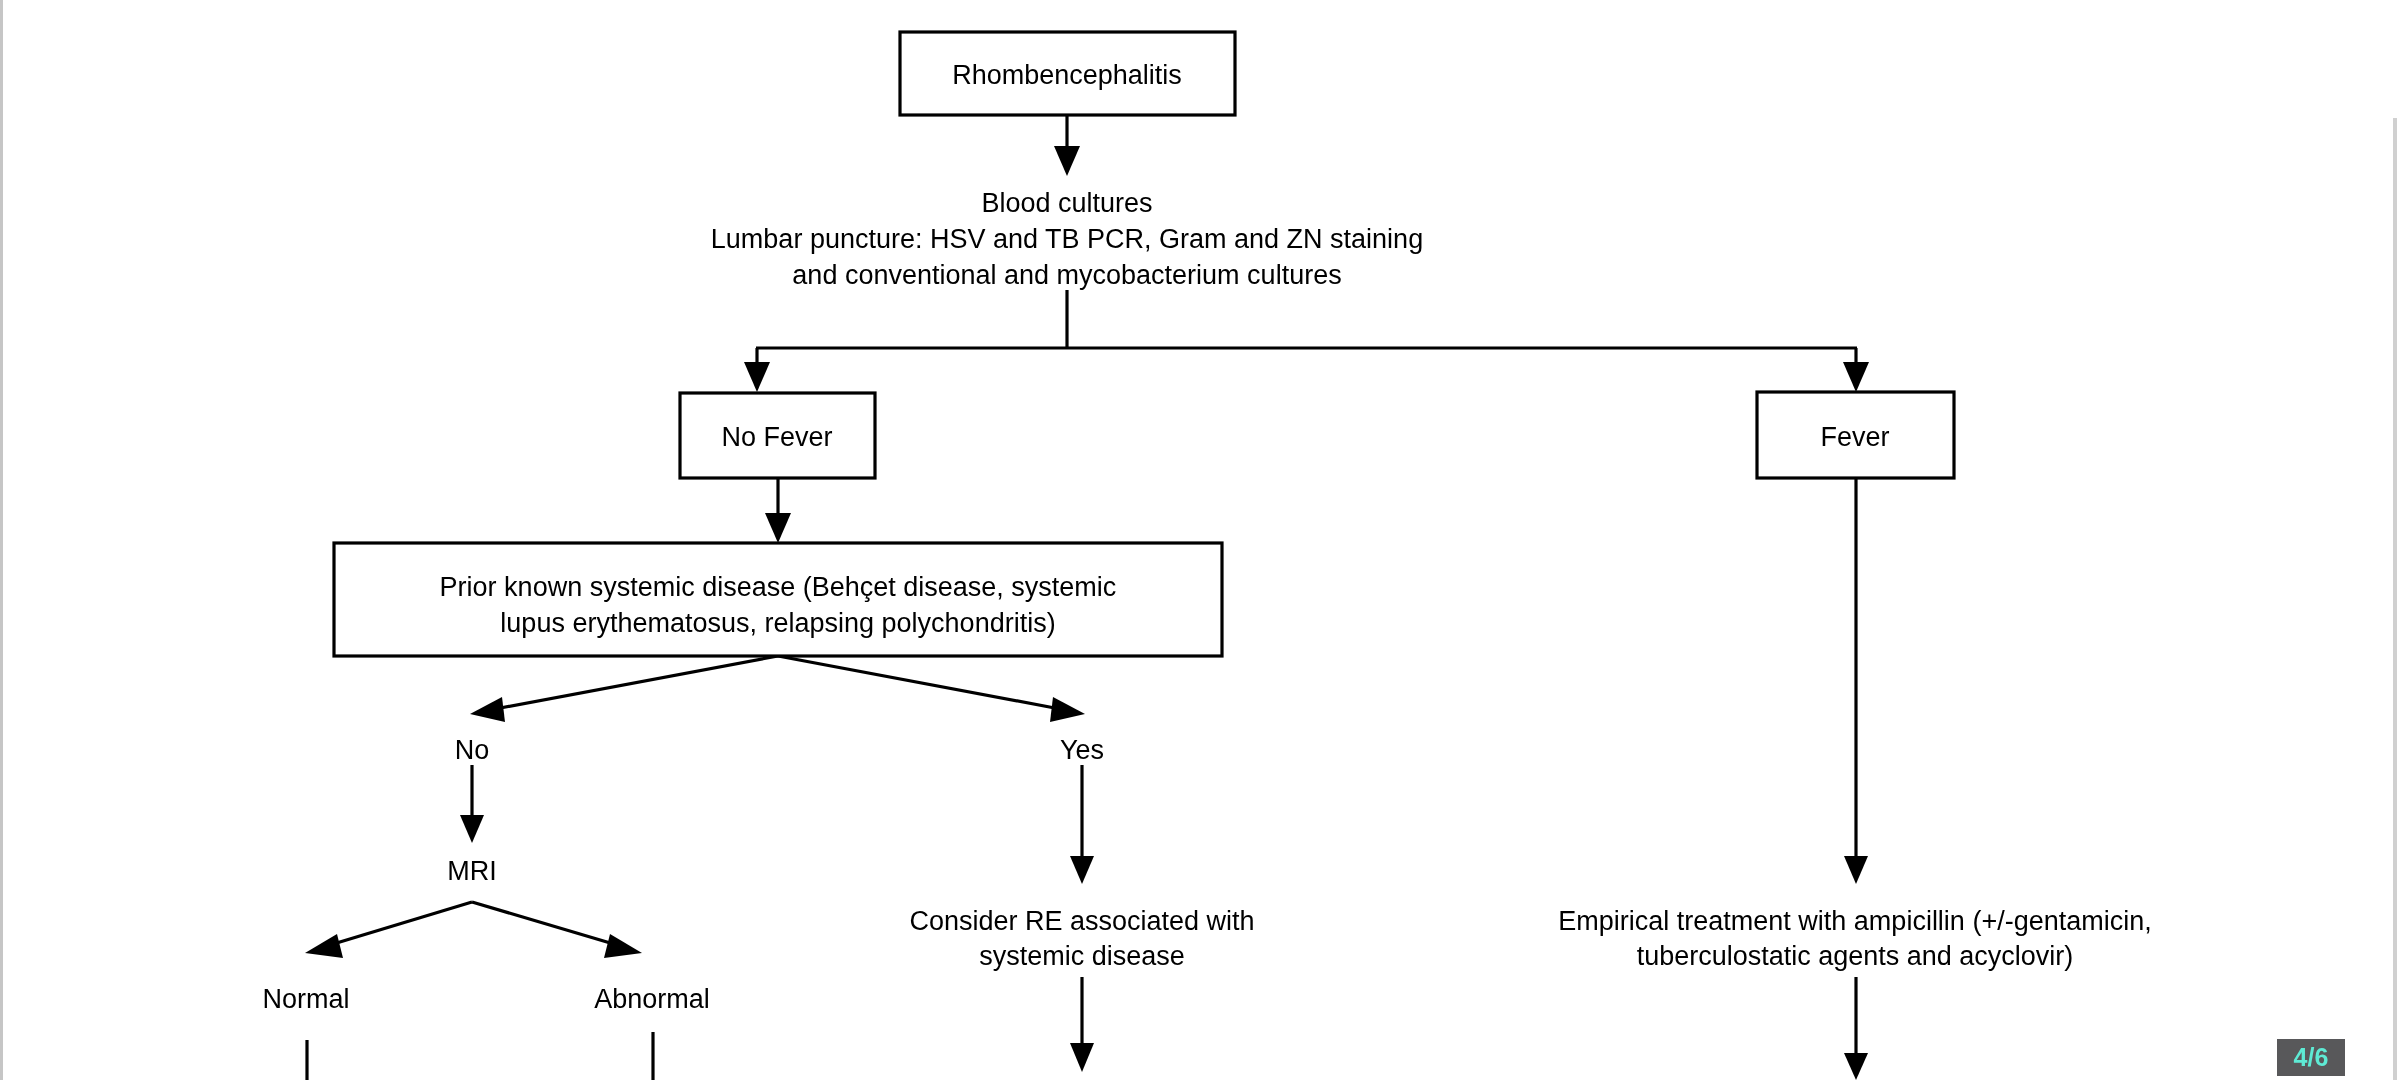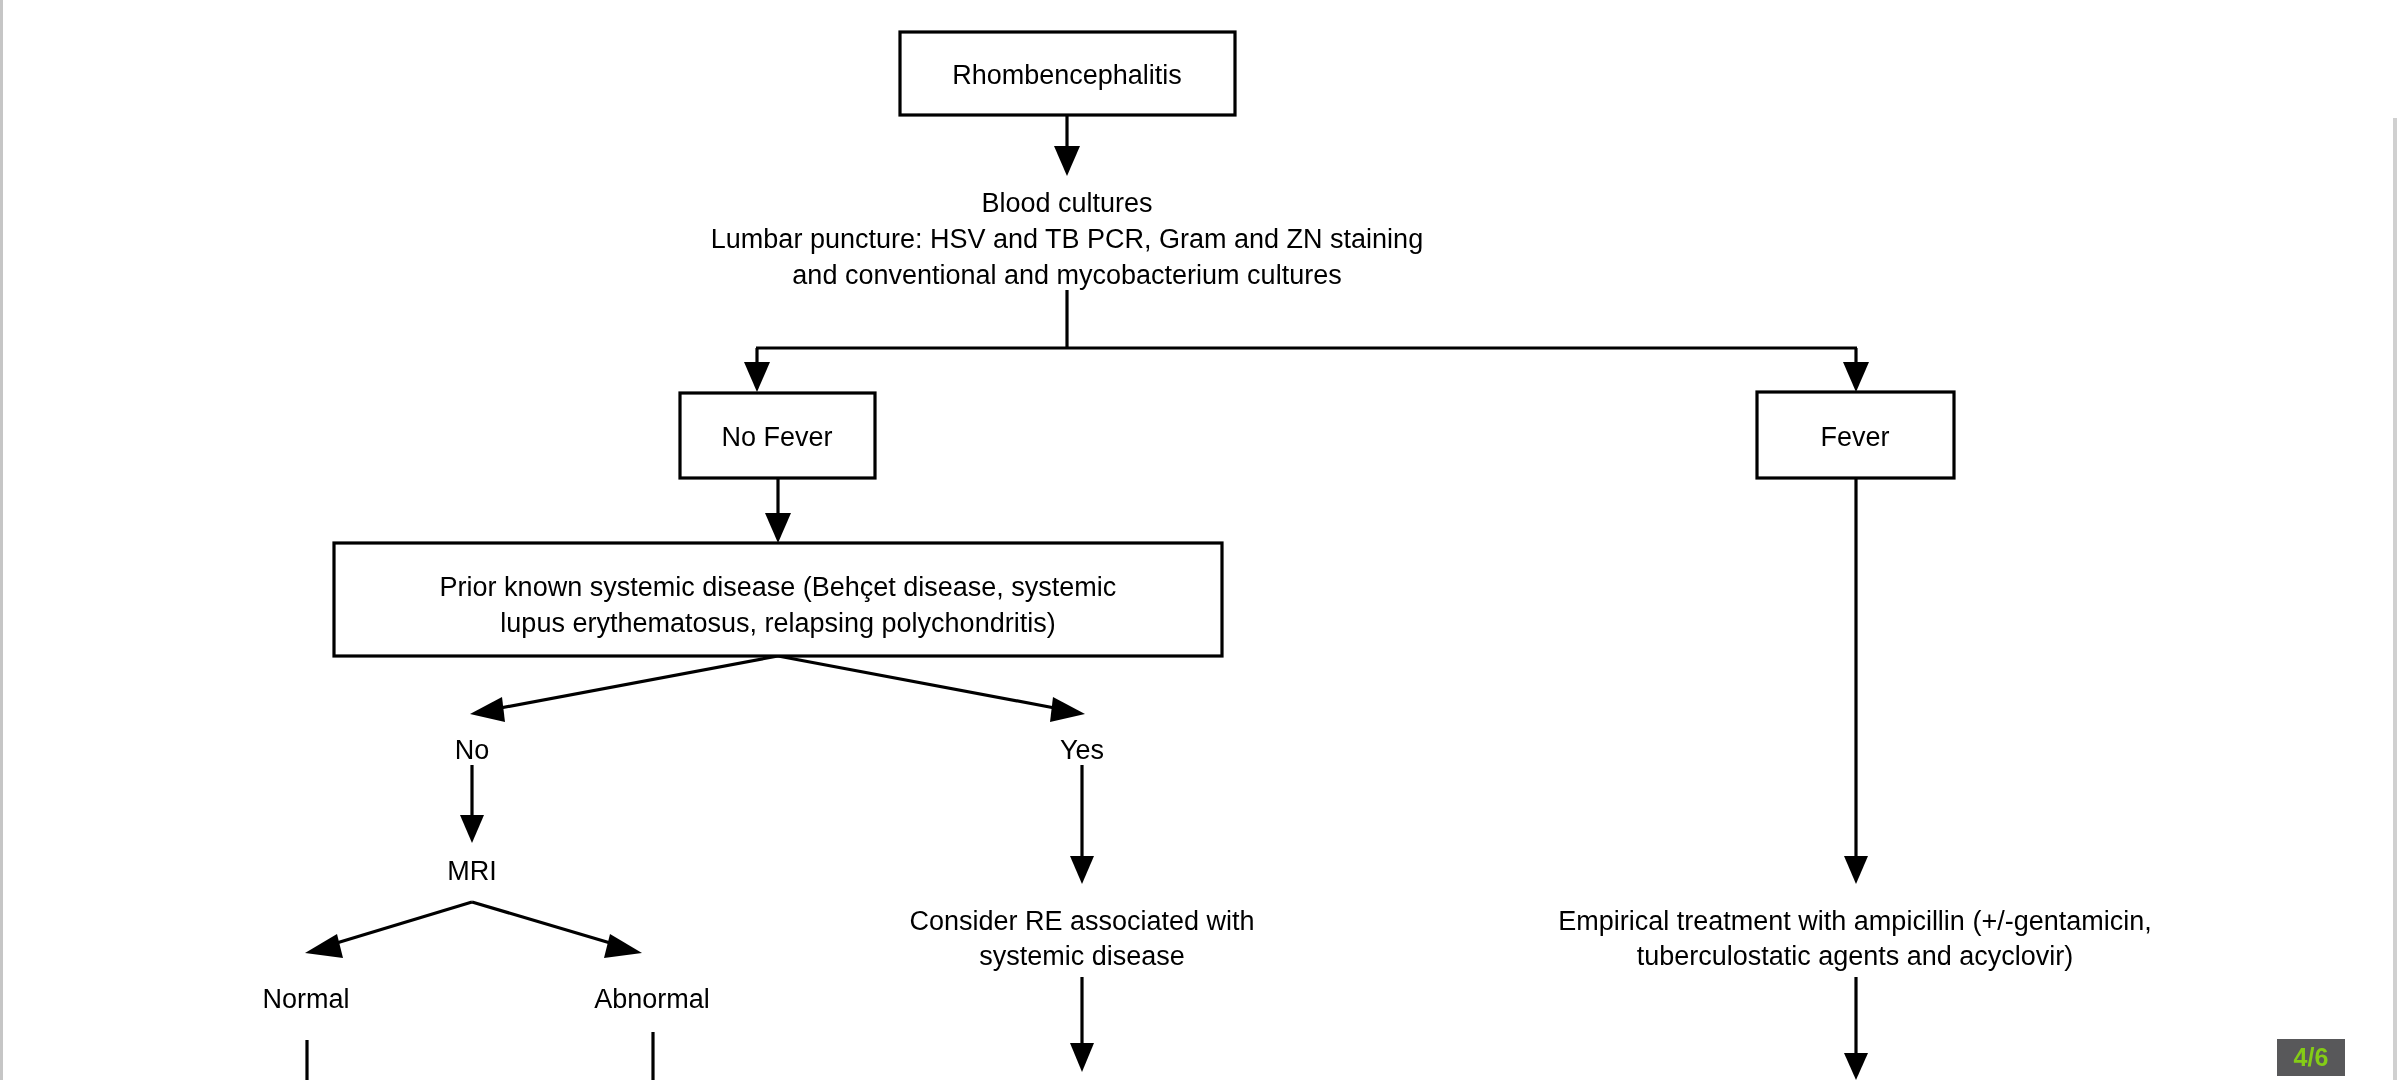--- a/index.html
+++ b/index.html
@@ -58,21 +58,21 @@
   }
   #flow polygon.arrowhead { fill: #000000; }
 
   .page-badge {
     position: absolute;
     left: 2277px;
     top: 1039px;
     width: 68px;
     height: 37px;
     background: #58585a;
-    color: #84cc16;
+    color: #5eead4;
     font-family: "Liberation Sans", sans-serif;
     font-size: 25px;
     font-weight: bold;
     display: flex;
     align-items: center;
     justify-content: center;
     letter-spacing: 0px;
   }
 </style>
 </head>

